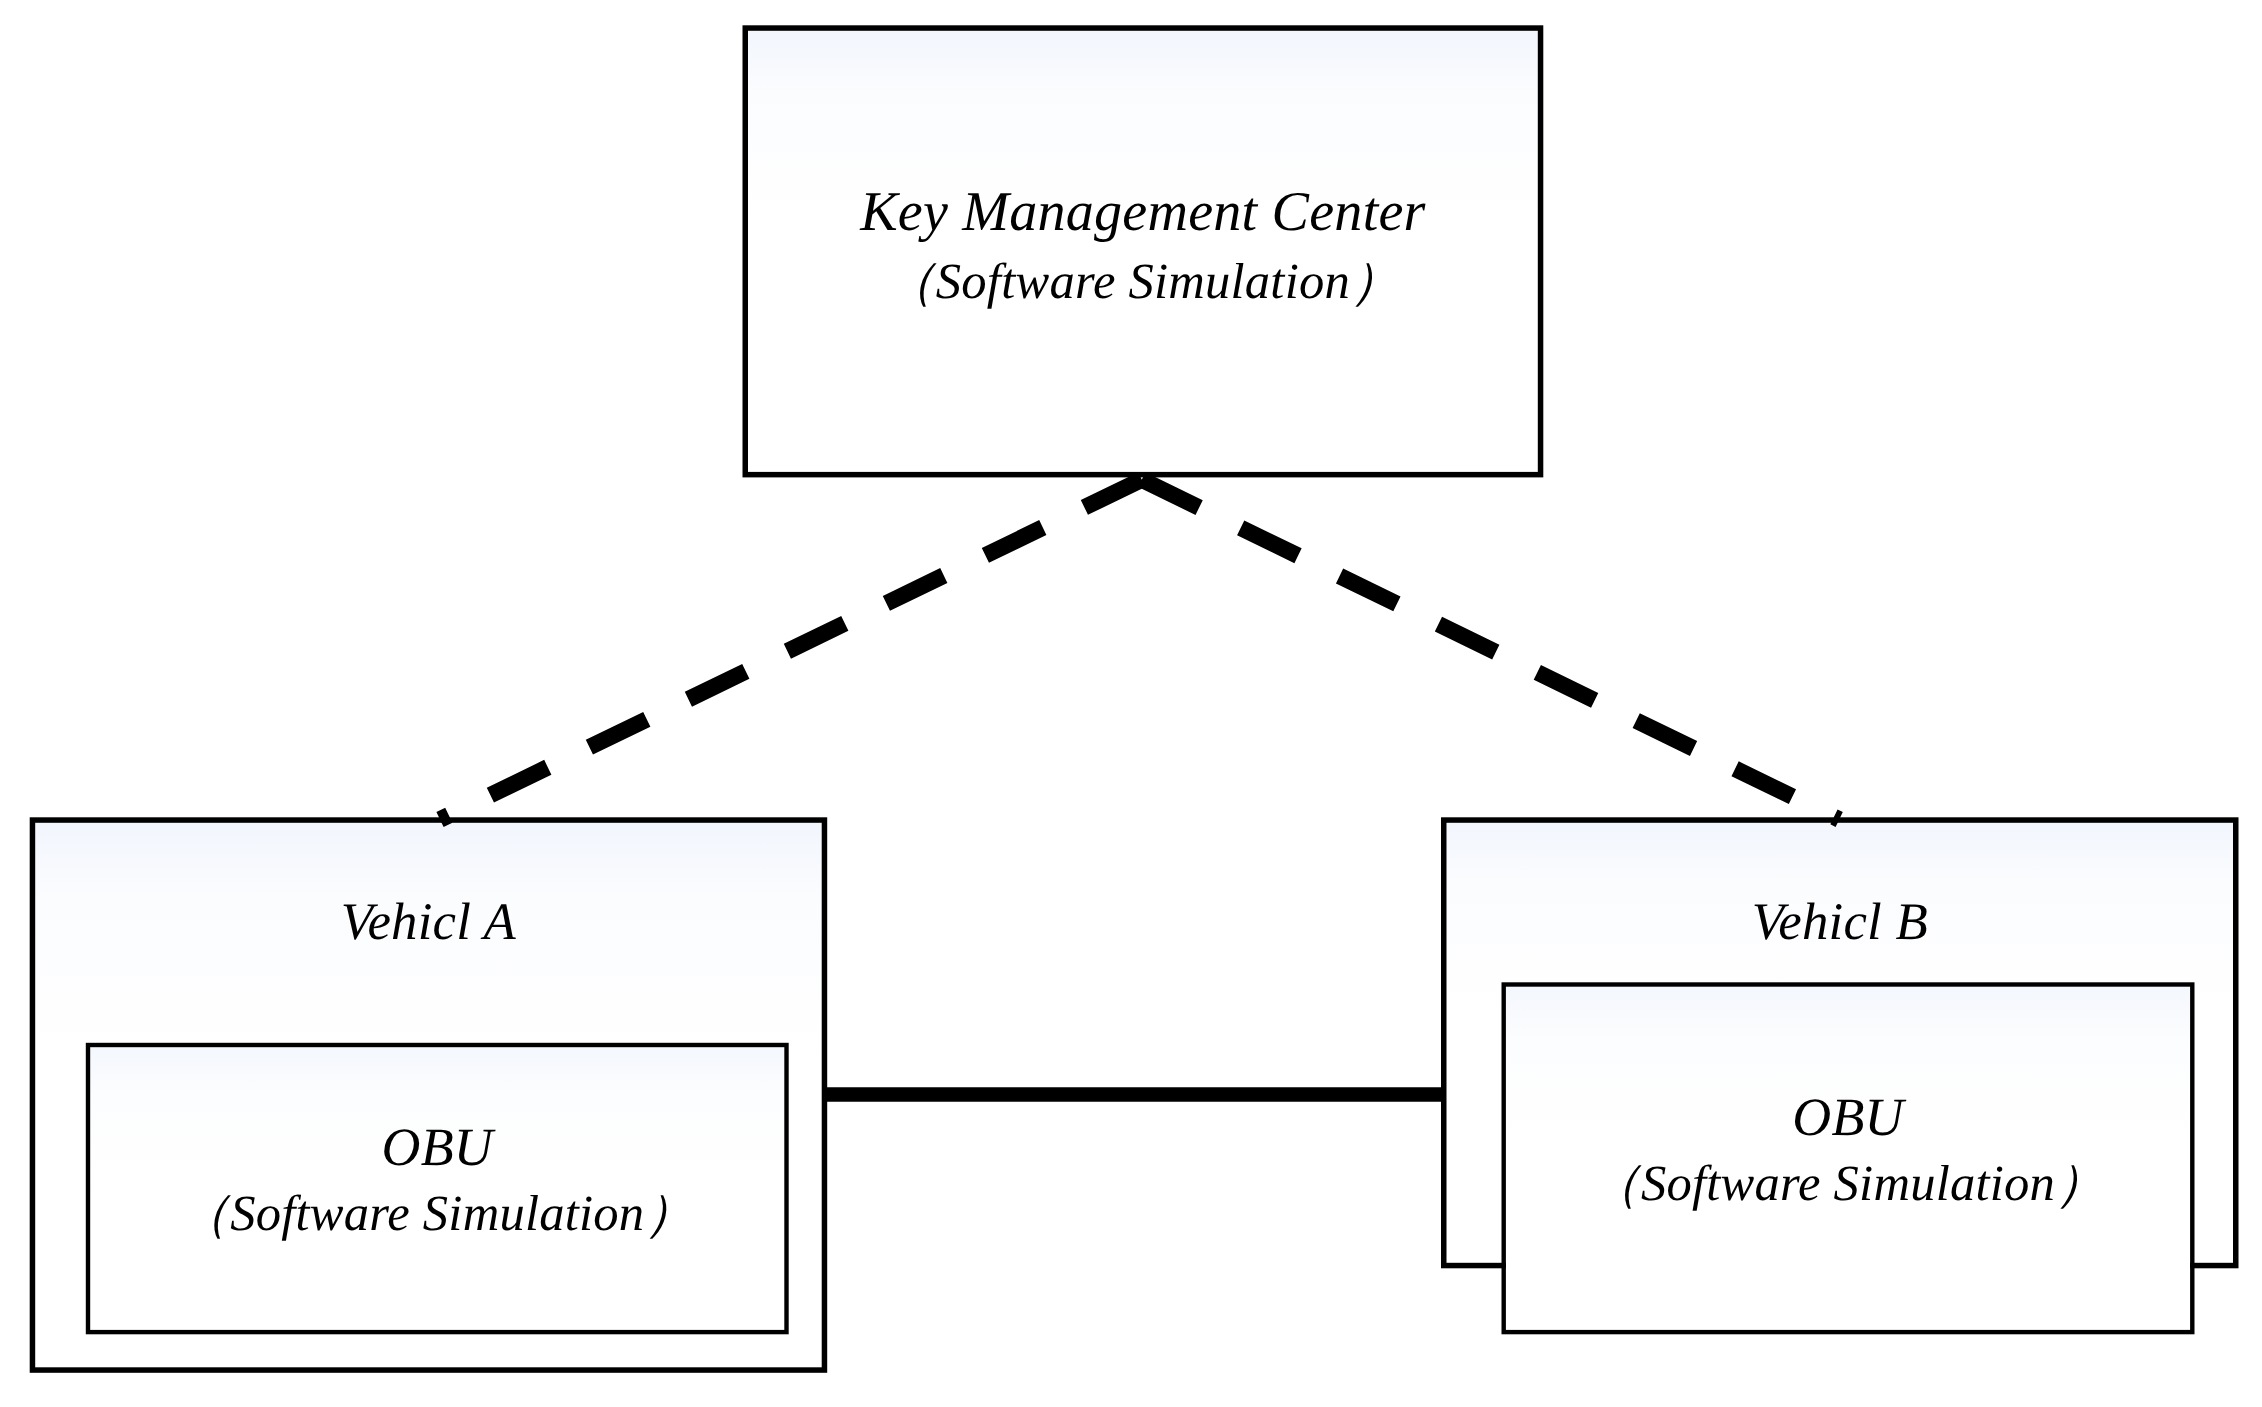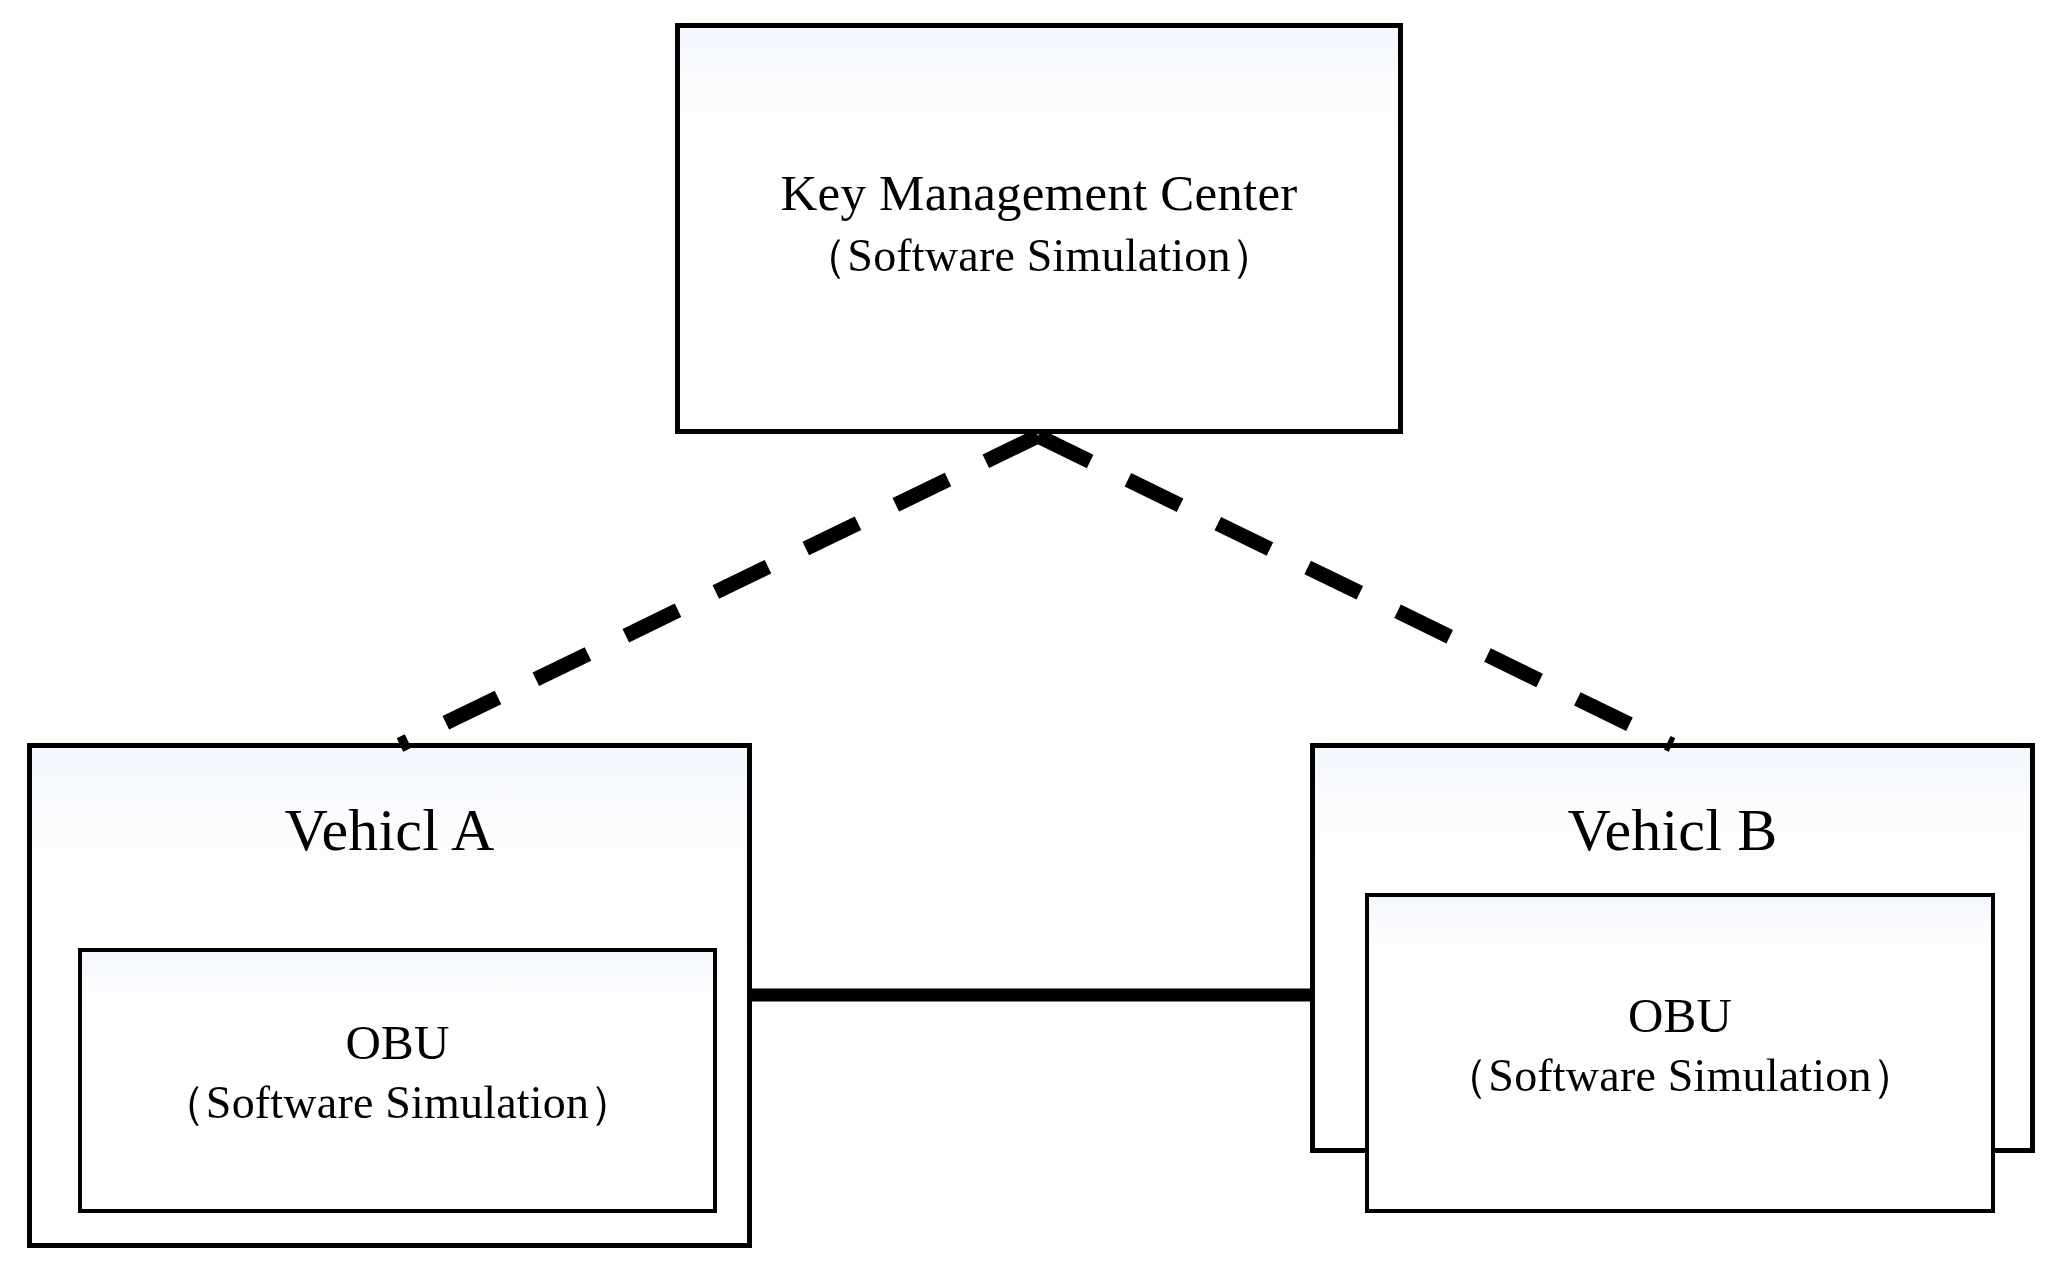--- a/index.html
+++ b/index.html
@@ -10,20 +10,21 @@
   }
   body {
     font-family: "Liberation Serif", "DejaVu Serif", serif;
   }
   #diagram-root {
     position: relative;
     width: 2056px;
     height: 1279px;
     background: #ffffff;
     overflow: hidden;
+    font-style: italic;
   }
 
   
   .node-box {
     position: absolute;
     box-sizing: border-box;
     border: 5px solid #000000;
     background: linear-gradient(180deg, #f2f6fd 0%, #fbfcfe 14%, #ffffff 45%, #ffffff 100%);
     z-index: 3;
   }
@@ -67,22 +68,22 @@
     width: 725px;
     height: 505px;
   }
   #vehicle-b-box {
     left: 1310px;
     top: 743px;
     width: 725px;
     height: 410px;
   }
   .vehicle-title {
-    top: 47px;
-    font-size: 60px;
+    top: 63px;
+    font-size: 48px;
   }
 
   
   #obu-a-box {
     left: 46px;
     top: 200px;
     width: 639px;
     height: 265px;
   }
   #obu-b-box {

